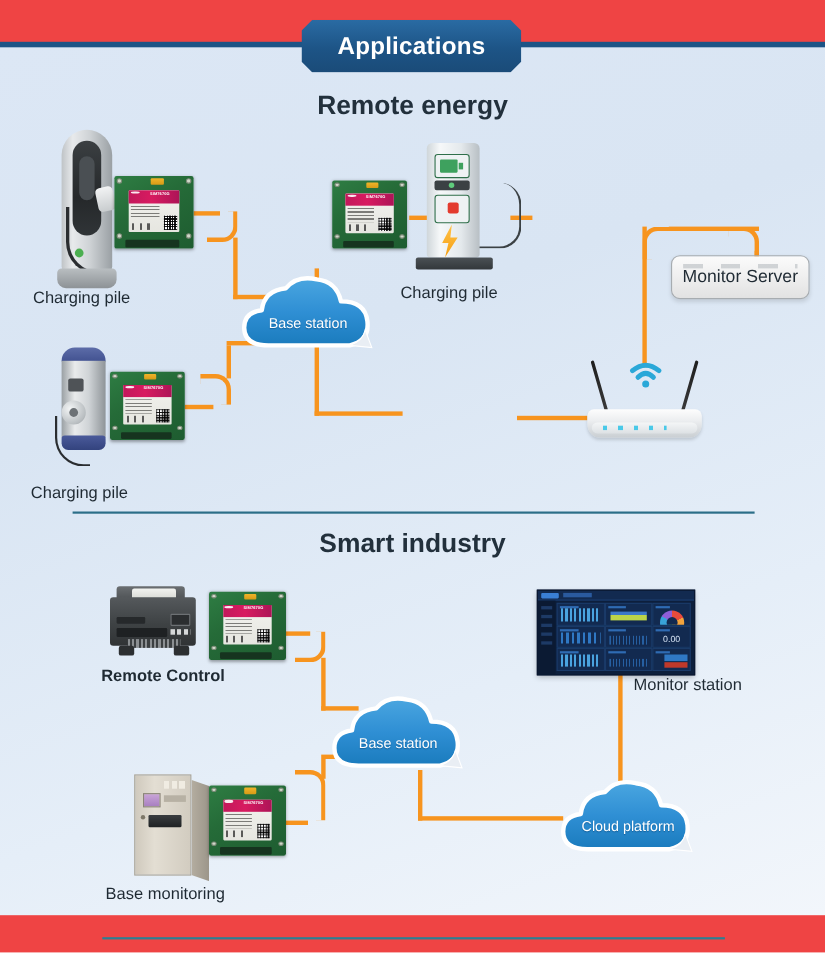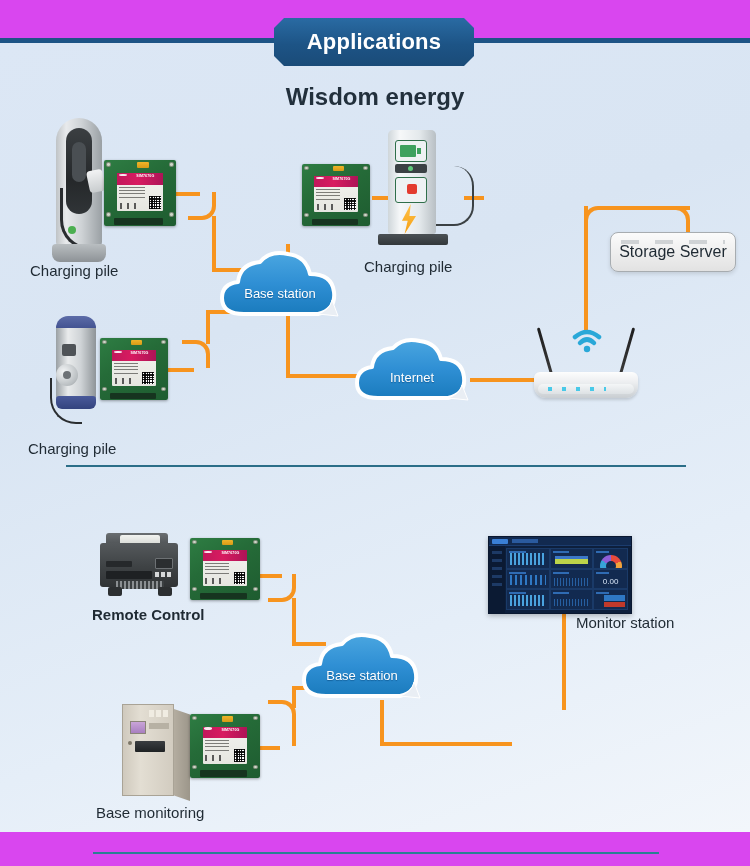--- a/index.html
+++ b/index.html
@@ -5,21 +5,21 @@
   * { box-sizing: border-box; margin: 0; padding: 0; }
   html, body {
     width: 750px; height: 866px;
     font-family: "Liberation Sans", sans-serif;
     background: #ffffff;
     overflow: hidden;
   }
   #page {
     position: relative;
     width: 750px; height: 866px;
-    background: #d946ef;
+    background: #ef4444;
   }
   
   .bg-panel {
     position: absolute;
     left: 0; top: 42px; width: 750px; height: 790px;
     background: linear-gradient(160deg,#dce7f5 0%,#d9e5f3 35%,#e5eef8 70%,#f2f6fb 100%);
   }
   .top-rule {
     position: absolute; left: 0; top: 38px; width: 750px; height: 5px;
     background: #1d5486;
@@ -481,21 +481,21 @@
 
 <div id="page">
 
   <div class="bg-panel"></div>
   <div class="top-rule"></div>
 
   <div class="banner">
     <span>Applications</span>
   </div>
 
-  <div class="sec-title" id="title-wisdom">Wisdom energy</div>
+  <div class="sec-title" id="title-wisdom">Remote energy</div>
 
   <div class="wire wire-h" style="left:176px; top:192px; width:24px;"></div>
   <div class="corner c-br" style="left:188px; top:192px; width:28px; height:28px;"></div>
   <div class="wire wire-v" style="left:212px; top:216px; height:56px;"></div>
   <div class="wire wire-h" style="left:212px; top:268px; width:38px;"></div>
 
   <div class="wire wire-h" style="left:168px; top:368px; width:26px;"></div>
   <div class="corner c-tr" style="left:182px; top:340px; width:28px; height:28px;"></div>
   <div class="wire wire-v" style="left:206px; top:314px; height:30px;"></div>
   <div class="wire wire-h" style="left:206px; top:310px; width:42px;"></div>
@@ -619,56 +619,43 @@
         <div class="chip-logo"></div>
         <div class="chip-name">SIM7670G</div>
       </div>
       <div class="chip-lines"></div>
       <div class="certs"></div>
       <div class="qr"></div>
     </div>
     <div class="conn"></div>
   </div>
 
-  <div class="cloud" style="left:350px; top:334px; width:124px; height:70px;">
-    <svg width="124" height="70" viewBox="0 0 124 70">
-      <defs>
-        <linearGradient id="cg2" x1="0" y1="0" x2="0" y2="1">
-          <stop offset="0" stop-color="#4aa6e0"></stop>
-          <stop offset="0.5" stop-color="#2f8fd4"></stop>
-          <stop offset="1" stop-color="#1a7bbd"></stop>
-        </linearGradient>
-      </defs>
-      <path d="M28,64 Q7,64 7,49 Q7,35 22,33 Q24,16 43,14 Q53,3 70,7 Q87,9 91,25 Q112,25 114,43 Q116,60 98,64 Z" fill="url(#cg2)" stroke="#ffffff" stroke-width="4" stroke-linejoin="round"></path>
-      <path d="M98,64 Q110,60 112,51 L118,66 Z" fill="#e9eef4" stroke="#ffffff" stroke-width="1"></path>
-    </svg>
-    <div class="cl-text" style="top:36px;">Internet</div>
-  </div>
 
   <div class="router" style="left:534px; top:320px; width:104px; height:80px;">
     <div class="ant ant-l"></div>
     <div class="ant ant-r"></div>
     <svg class="wifi" viewBox="0 0 30 26">
       <path d="M3,9 Q15,-1 27,9" stroke="#2aa8d8" stroke-width="4.5" fill="none" stroke-linecap="round"></path>
       <path d="M8,15 Q15,8 22,15" stroke="#2aa8d8" stroke-width="4.5" fill="none" stroke-linecap="round"></path>
       <circle cx="15" cy="21" r="3.2" fill="#2aa8d8"></circle>
     </svg>
     <div class="box">
       <div class="lip"></div>
       <div class="leds"></div>
     </div>
   </div>
 
   <div class="server" style="left:610px; top:232px; width:126px; height:40px;">
     <div class="slots"></div>
-    <span>Storage Server</span>
+    <span>Monitor Server</span>
   </div>
 
   <div class="section-rule"></div>
 
+  <div class="sec-title" id="title-smart">Smart industry</div>
 
   <div class="wire wire-h" style="left:256px; top:574px; width:26px;"></div>
   <div class="corner c-br" style="left:268px; top:574px; width:28px; height:28px;"></div>
   <div class="wire wire-v" style="left:292px; top:598px; height:48px;"></div>
   <div class="wire wire-h" style="left:292px; top:642px; width:34px;"></div>
 
   <div class="wire wire-h" style="left:256px; top:746px; width:24px;"></div>
   <div class="corner c-tr" style="left:268px; top:700px; width:28px; height:46px;"></div>
   <div class="wire wire-v" style="left:292px; top:690px; height:18px;"></div>
   <div class="wire wire-h" style="left:292px; top:686px; width:24px;"></div>
@@ -795,15 +782,29 @@
           <div class="sparkline"></div>
         </div>
       <div class="cell">
         <div class="bluebar"></div>
         <div class="redbar"></div>
       </div>
     </div>
   </div>
   <div class="lbl" style="left:576px; top:614px;">Monitor station</div>
 
+  <div class="cloud" style="left:504px; top:706px; width:134px; height:72px;">
+    <svg width="134" height="72" viewBox="0 0 134 72">
+      <defs>
+        <linearGradient id="cg4" x1="0" y1="0" x2="0" y2="1">
+          <stop offset="0" stop-color="#4aa6e0"></stop>
+          <stop offset="0.5" stop-color="#2f8fd4"></stop>
+          <stop offset="1" stop-color="#1a7bbd"></stop>
+        </linearGradient>
+      </defs>
+      <path d="M30,66 Q8,66 8,50 Q8,36 24,34 Q26,16 46,14 Q56,2 74,6 Q93,8 97,26 Q119,26 121,44 Q123,62 105,66 Z" fill="url(#cg4)" stroke="#ffffff" stroke-width="4" stroke-linejoin="round"></path>
+      <path d="M105,66 Q117,62 119,52 L125,68 Z" fill="#e9eef4" stroke="#ffffff" stroke-width="1"></path>
+    </svg>
+    <div class="cl-text" style="top:37px;">Cloud platform</div>
+  </div>
 
   <div class="bottom-rule"></div>
 </div>
 
 </body></html>

